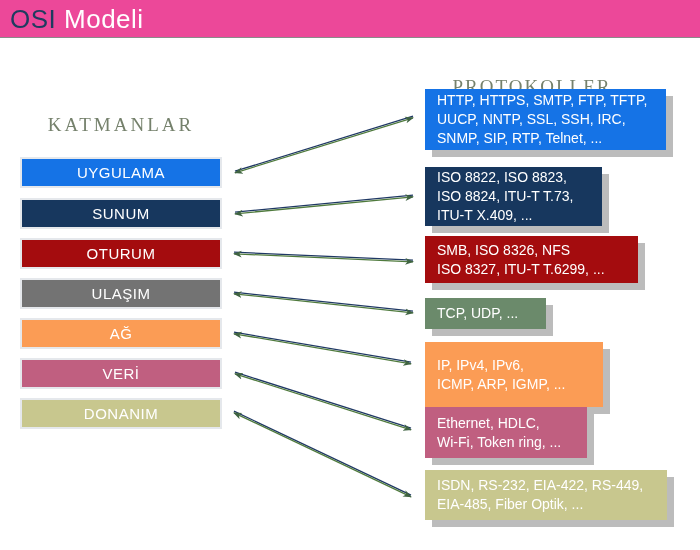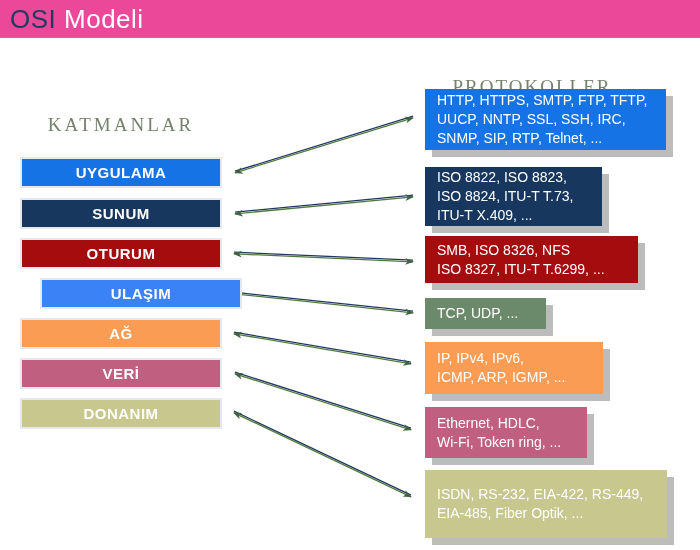--- a/index.html
+++ b/index.html
@@ -16,21 +16,21 @@
 
   
   .col-heading{position:absolute;font-family:"Liberation Serif",serif;font-size:19px;
                letter-spacing:3px;color:#75816c;text-align:center;white-space:nowrap;}
   #katmanlar-heading{left:20px;top:114px;width:202px;}
   #protokoller-heading{left:412px;top:49px;width:240px;letter-spacing:2px;margin-top:27px;}
 
   
   .layer-box{position:absolute;left:20px;width:202px;height:31px;box-sizing:border-box;
              border:2px solid #e5e8ec;display:flex;align-items:center;justify-content:center;}
-  .layer-box span{color:#ffffff;font-weight:700;font-size:15px;letter-spacing:0.5px;}
+  .layer-box span{color:#ffffff;font-weight:400;font-size:15px;letter-spacing:0.5px;}
 
   
   .proto-box{position:absolute;box-sizing:border-box;display:flex;align-items:center;
              box-shadow:7px 7px 0 #bcbcbc;}
   .proto-box span{color:#ffffff;font-size:14px;line-height:19px;white-space:pre-line;
                   padding-left:12px;padding-right:4px;}
 
   
   #connectors{position:absolute;left:0;top:0;pointer-events:none;}
 </style>
@@ -75,21 +75,21 @@
 
   <div class="layer-box" style="top: 157px; background-color: rgb(21, 115, 230);">
     <span>UYGULAMA</span>
   </div>
   <div class="layer-box" style="top: 198px; background-color: rgb(23, 55, 94);">
     <span>SUNUM</span>
   </div>
   <div class="layer-box" style="top: 238px; background-color: rgb(164, 12, 14);">
     <span>OTURUM</span>
   </div>
-  <div class="layer-box" style="top: 278px; background-color: #3b82f6; margin-left: 20px;">
+  <div class="layer-box" style="top: 278px; background-color: #737373;">
     <span>ULAŞIM</span>
   </div>
   <div class="layer-box" style="top: 318px; background-color: rgb(251, 156, 85);">
     <span>AĞ</span>
   </div>
   <div class="layer-box" style="top: 398px; background-color: rgb(200, 199, 142);">
     <span>DONANIM</span>
   </div>
   <div class="layer-box" style="top: 358px; background-color: rgb(192, 95, 128);">
     <span>VERİ</span>
@@ -105,26 +105,26 @@
 ISO 8824, ITU-T T.73,
 ITU-T X.409, ...</span>
   </div>
   <div class="proto-box" style="left: 425px; top: 236px; width: 213px; height: 47px; background-color: rgb(164, 12, 14);">
     <span>SMB, ISO 8326, NFS
 ISO 8327, ITU-T T.6299, ...</span>
   </div>
   <div class="proto-box" style="left: 425px; top: 298px; width: 121px; height: 31px; background-color: rgb(107, 138, 107);">
     <span>TCP, UDP, ...</span>
   </div>
-  <div class="proto-box" style="left: 425px; top: 342px; width: 178px; height: 52px; background-color: rgb(251, 156, 85);">
+  <div class="proto-box" style="left: 425px; top: 342px; width: 178px; height: 65px; background-color: rgb(251, 156, 85);">
     <span>IP, IPv4, IPv6,
 ICMP, ARP, IGMP, ...</span>
   </div>
   <div class="proto-box" style="left: 425px; top: 407px; width: 162px; height: 51px; background-color: rgb(192, 95, 128);">
     <span>Ethernet, HDLC,
 Wi-Fi, Token ring, ...</span>
   </div>
-  <div class="proto-box" style="left: 425px; top: 470px; width: 242px; height: 68px; background-color: rgb(200, 199, 142); align-items: center;">
+  <div class="proto-box" style="left: 425px; top: 470px; width: 242px; height: 50px; background-color: rgb(200, 199, 142); align-items: center;">
     <span>ISDN, RS-232, EIA-422, RS-449,
 EIA-485, Fiber Optik, ...</span>
   </div>
 
 </div>
 
 </body></html>

